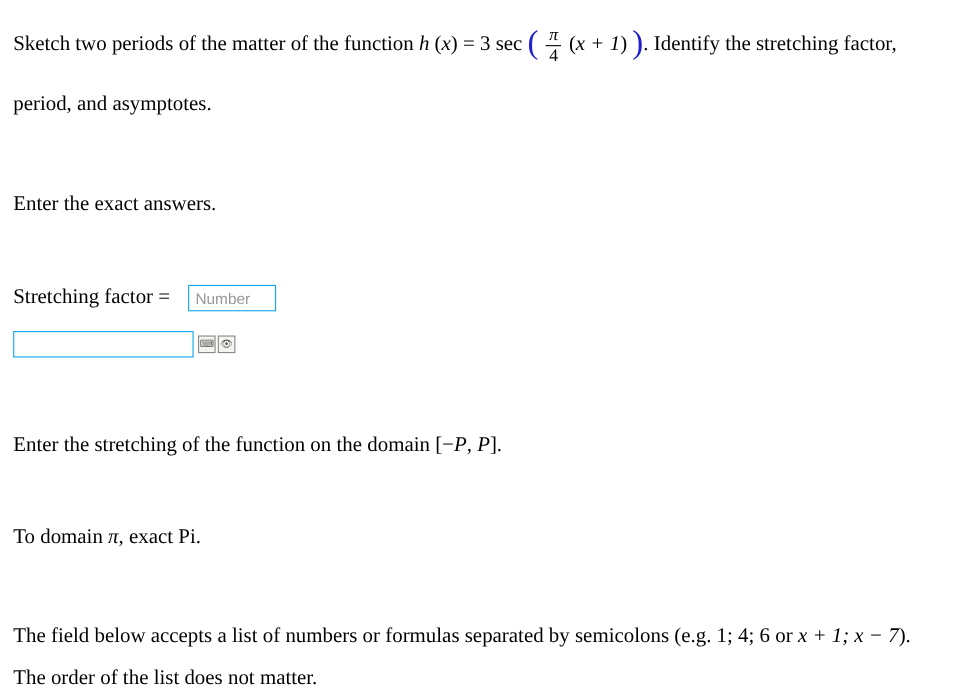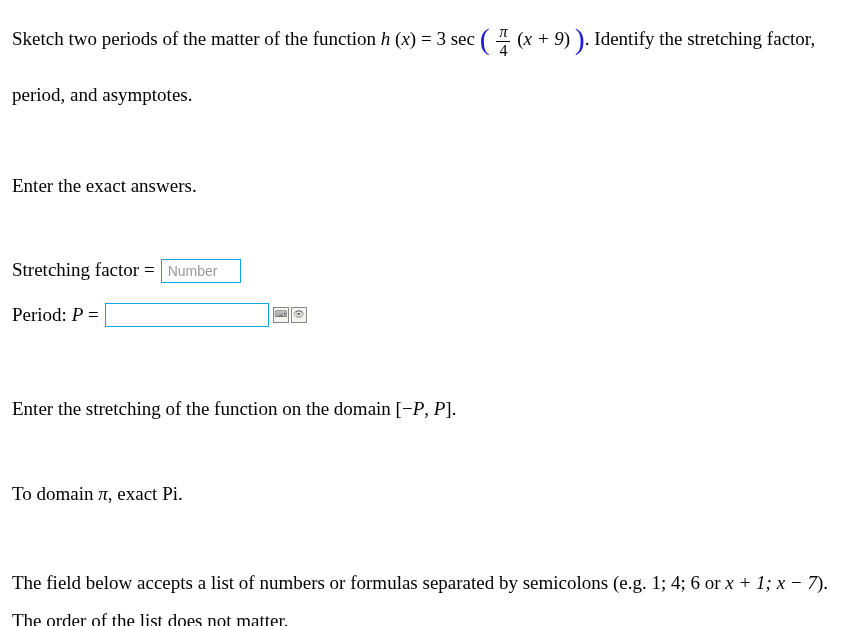--- a/index.html
+++ b/index.html
@@ -90,55 +90,52 @@
       color: #555;
       cursor: pointer;
     }
     .spacer-large {
       height: 50px;
     }
     .spacer-med {
       height: 28px;
     }
     .label-text {
-      margin-right: 6px;
+      margin-right: 16px;
     }
   </style>
 </head>
 <body>
 
 <div class="paragraph question-text">
   <span>Sketch two periods of the matter of the function </span>
   <span class="math-italic">h</span>
   <span>(</span><span class="math-italic">x</span><span>)</span>
   <span> = 3 sec </span>
   <span class="big-paren">(</span>
   <span class="fraction">
     <span class="num math-italic">π</span>
     <span class="den">4</span>
   </span>
-  <span>(</span><span class="math-italic">x + 9</span><span>)</span>
+  <span>(</span><span class="math-italic">x + 1</span><span>)</span>
   <span class="big-paren">)</span><span>. Identify the stretching factor, period, and asymptotes.</span>
 </div>
 
 <div class="spacer-med"></div>
 
 <div class="paragraph">Enter the exact answers.</div>
 
 <div class="spacer-med"></div>
 
 <div class="input-row">
   <span class="label-text">Stretching factor =</span>
   <input type="text" class="input-number" placeholder="Number" style="">
 </div>
 
 <div class="input-row">
-  <span class="label-text">
-    <span>Period: </span><span class="math-italic">P</span><span> =</span>
-  </span>
   <input type="text" class="input-period" style="">
   <span class="icon-box">
     <span class="small-icon">⌨</span>
     <span class="small-icon">👁</span>
   </span>
 </div>
 
 <div class="spacer-large"></div>
 
 <div class="paragraph">

